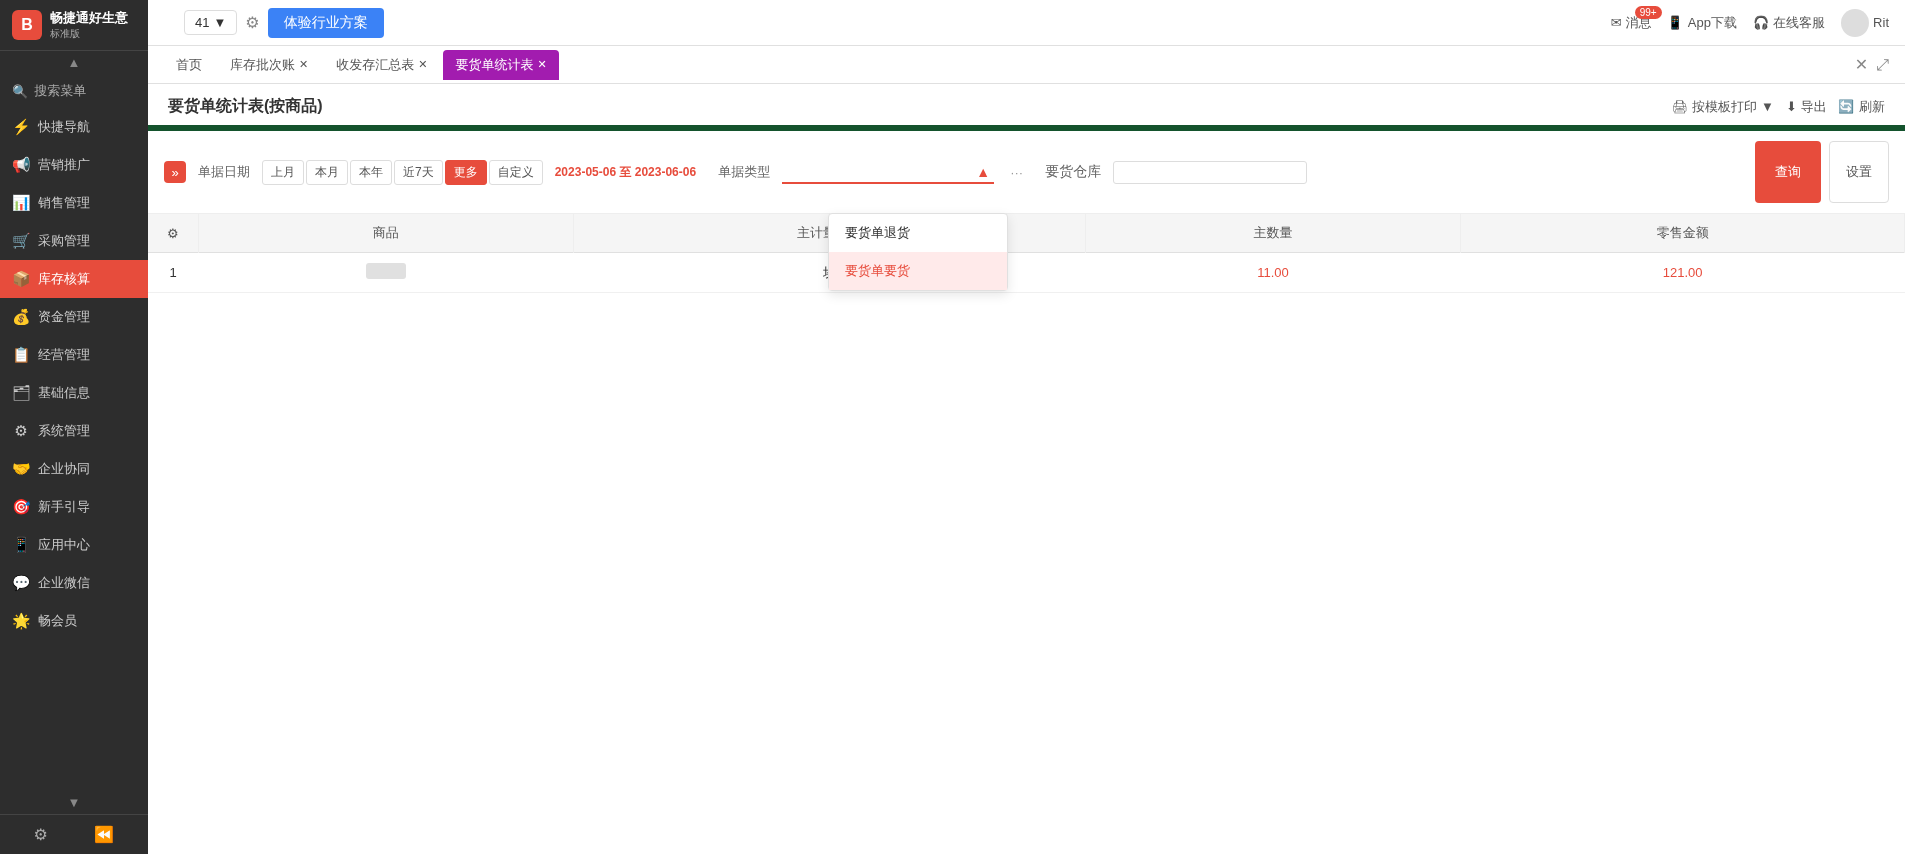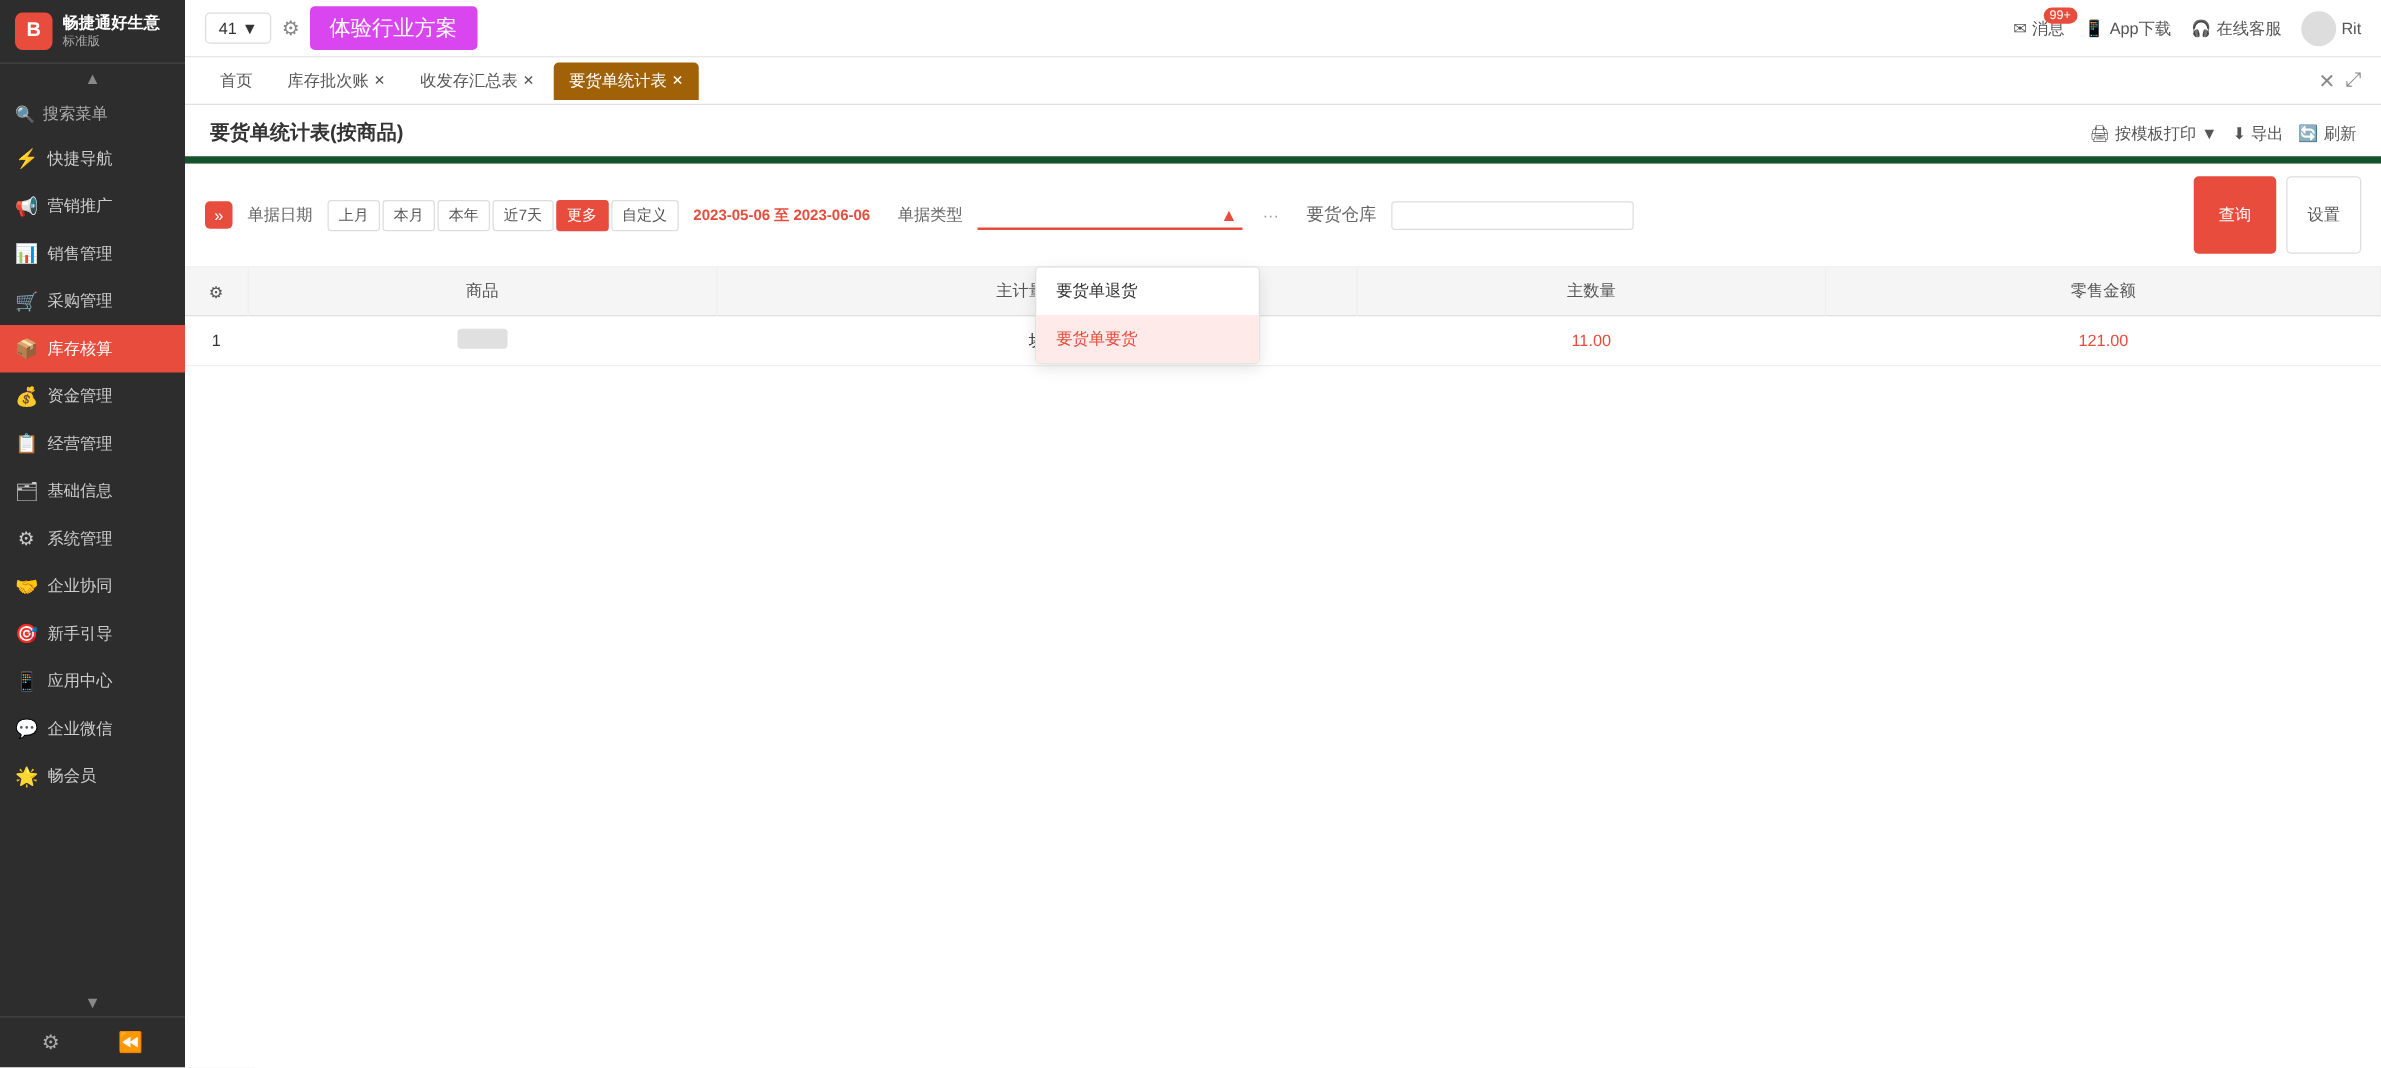--- a/index.html
+++ b/index.html
@@ -85,26 +85,26 @@
       display: flex;
       align-items: center;
       padding: 0 16px;
       height: 46px;
       gap: 12px;
     }
     .topbar-left { display: flex; align-items: center; gap: 8px; flex: 1; }
     .store-selector {
       display: flex; align-items: center; gap: 4px;
       border: 1px solid #ddd; border-radius: 4px; padding: 4px 10px;
-      cursor: pointer; font-size: 13px; color: #333;
+      cursor: pointer; font-size: 13px; color: #333; margin-left: 20px;
     }
     .trial-btn {
-      background: #d946ef; color: white; border: none;
+      background: #3b82f6; color: white; border: none;
       padding: 6px 16px; border-radius: 4px; cursor: pointer;
-      font-size: 17px;
+      font-size: 14px;
     }
     .topbar-right { display: flex; align-items: center; gap: 16px; color: #555; font-size: 13px; }
     .topbar-right .badge-item { display: flex; align-items: center; gap: 4px; cursor: pointer; position: relative; }
     .badge-red {
       background: #e74c3c; color: white; border-radius: 10px;
       font-size: 10px; padding: 1px 5px; position: absolute; top: -8px; right: -10px;
     }
     .avatar { width: 28px; height: 28px; background: #ddd; border-radius: 50%; }
 
     
@@ -117,21 +117,21 @@
       height: 38px;
       gap: 4px;
     }
     .tab {
       display: flex; align-items: center; gap: 4px;
       padding: 6px 12px;
       cursor: pointer; font-size: 13px; color: #555;
       border-radius: 4px 4px 0 0;
       white-space: nowrap;
     }
-    .tab.active { background: #a16207; color: #fff; }
+    .tab.active { background: #a21caf; color: #fff; }
     .tab .close-x { font-size: 11px; cursor: pointer; }
     .tab-end-btns { margin-left: auto; display: flex; align-items: center; gap: 8px; color: #888; font-size: 16px; cursor: pointer; }
 
     
     .content {
       flex: 1;
       background: #f5f5f5;
       overflow: hidden;
       display: flex;
       flex-direction: column;

